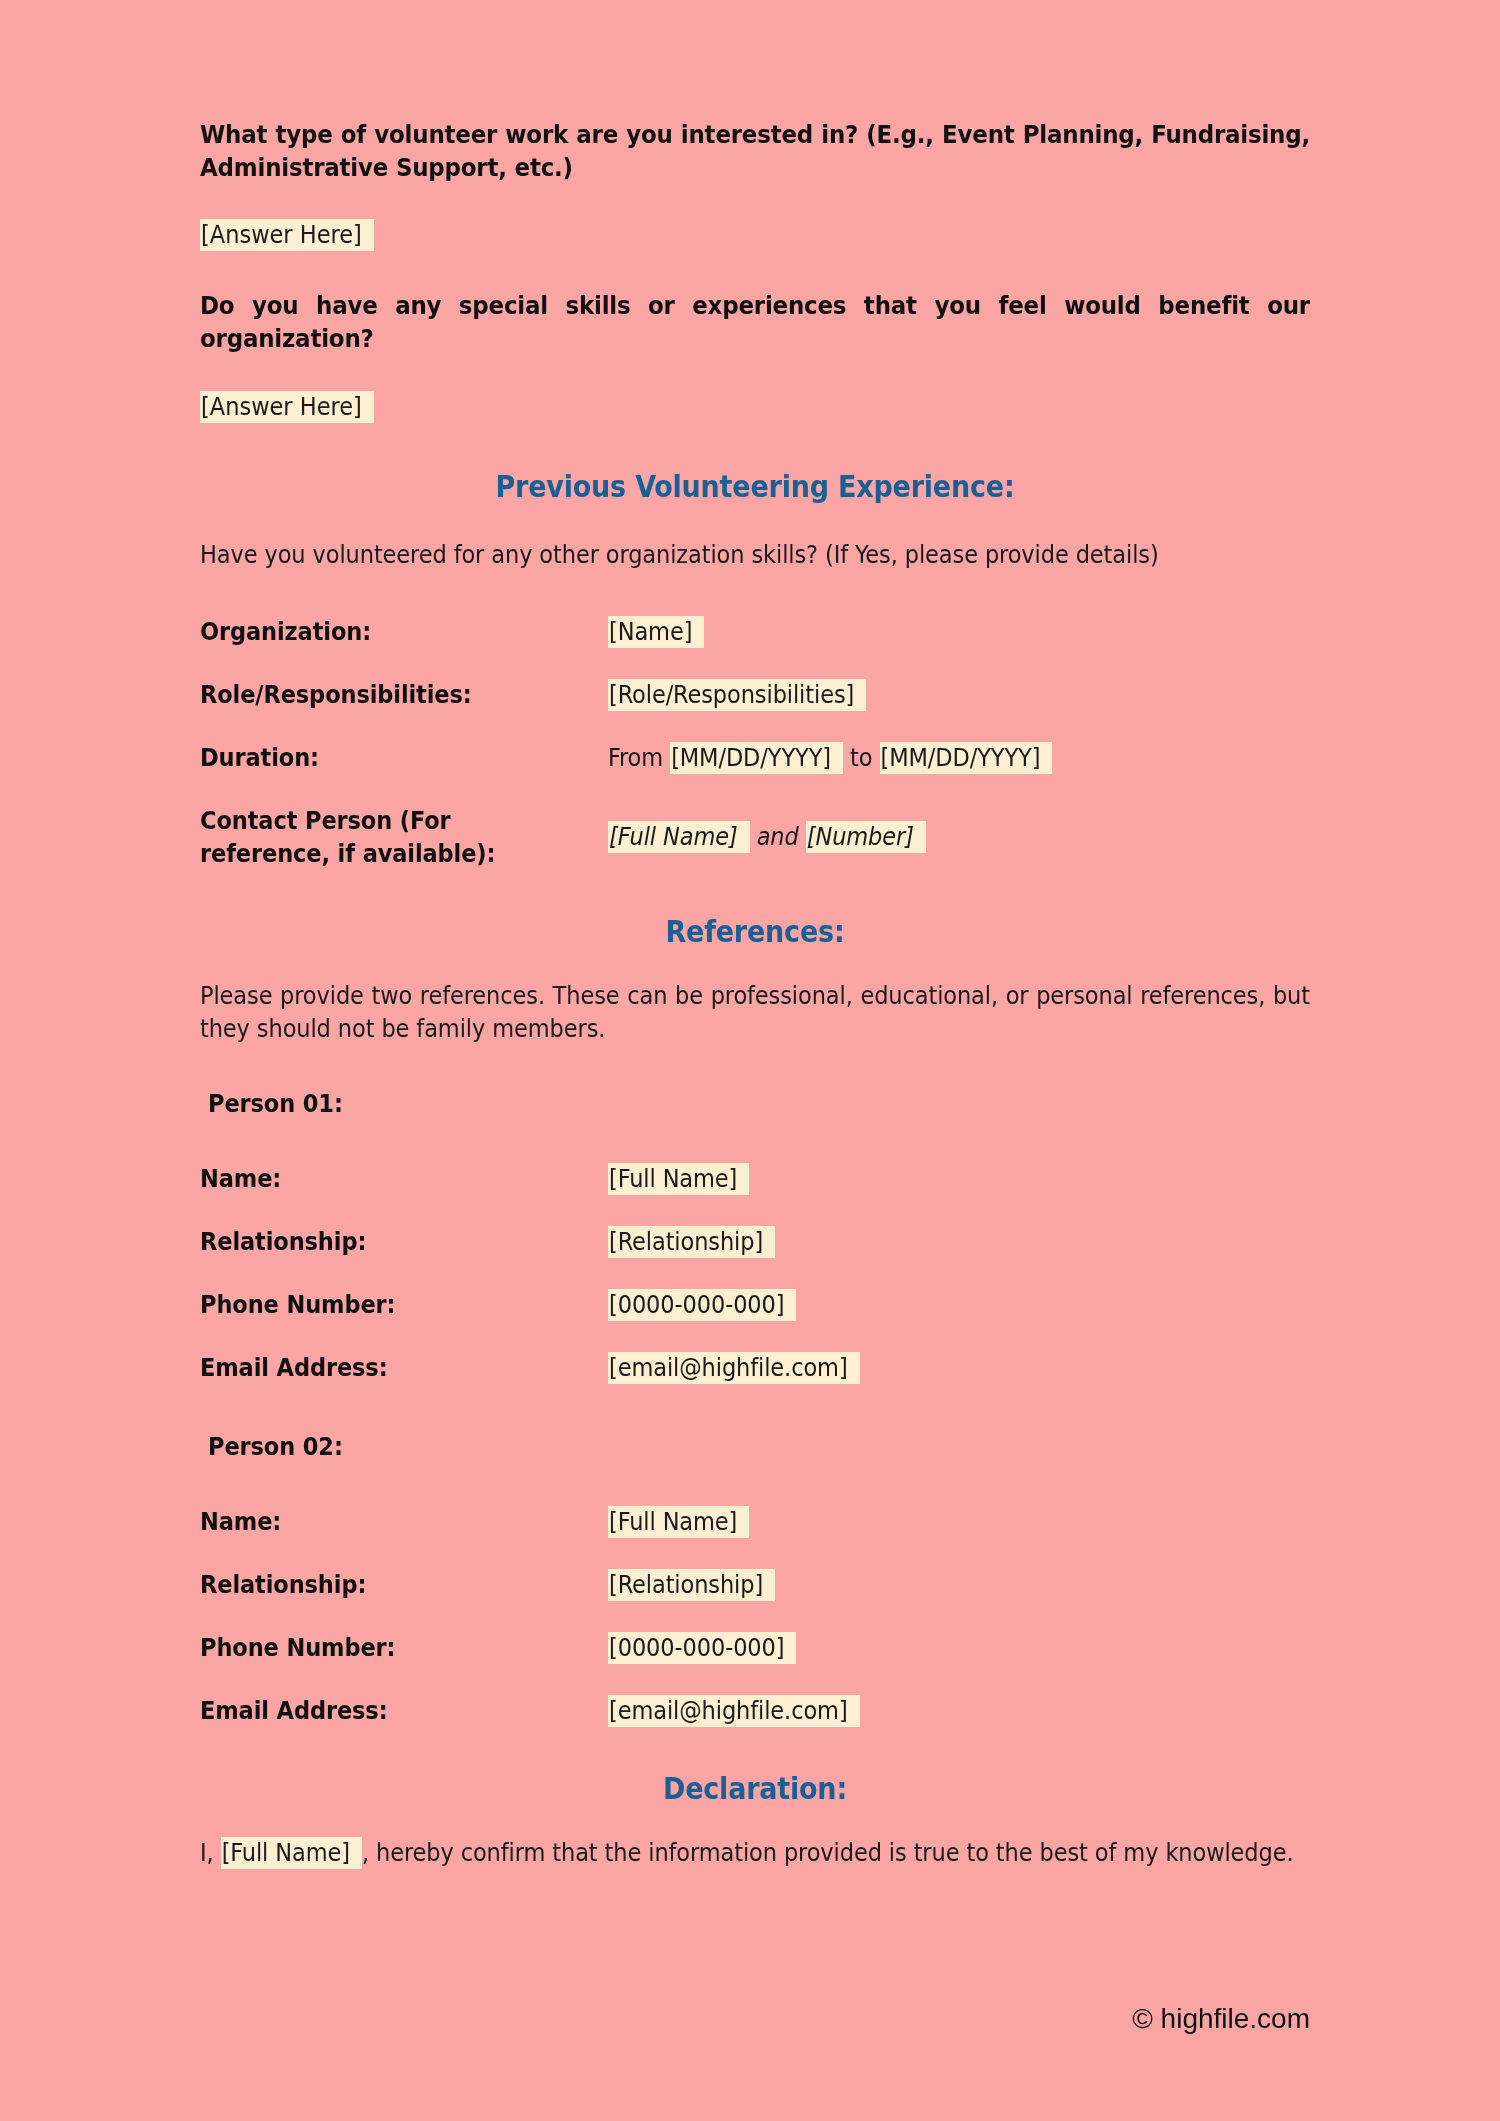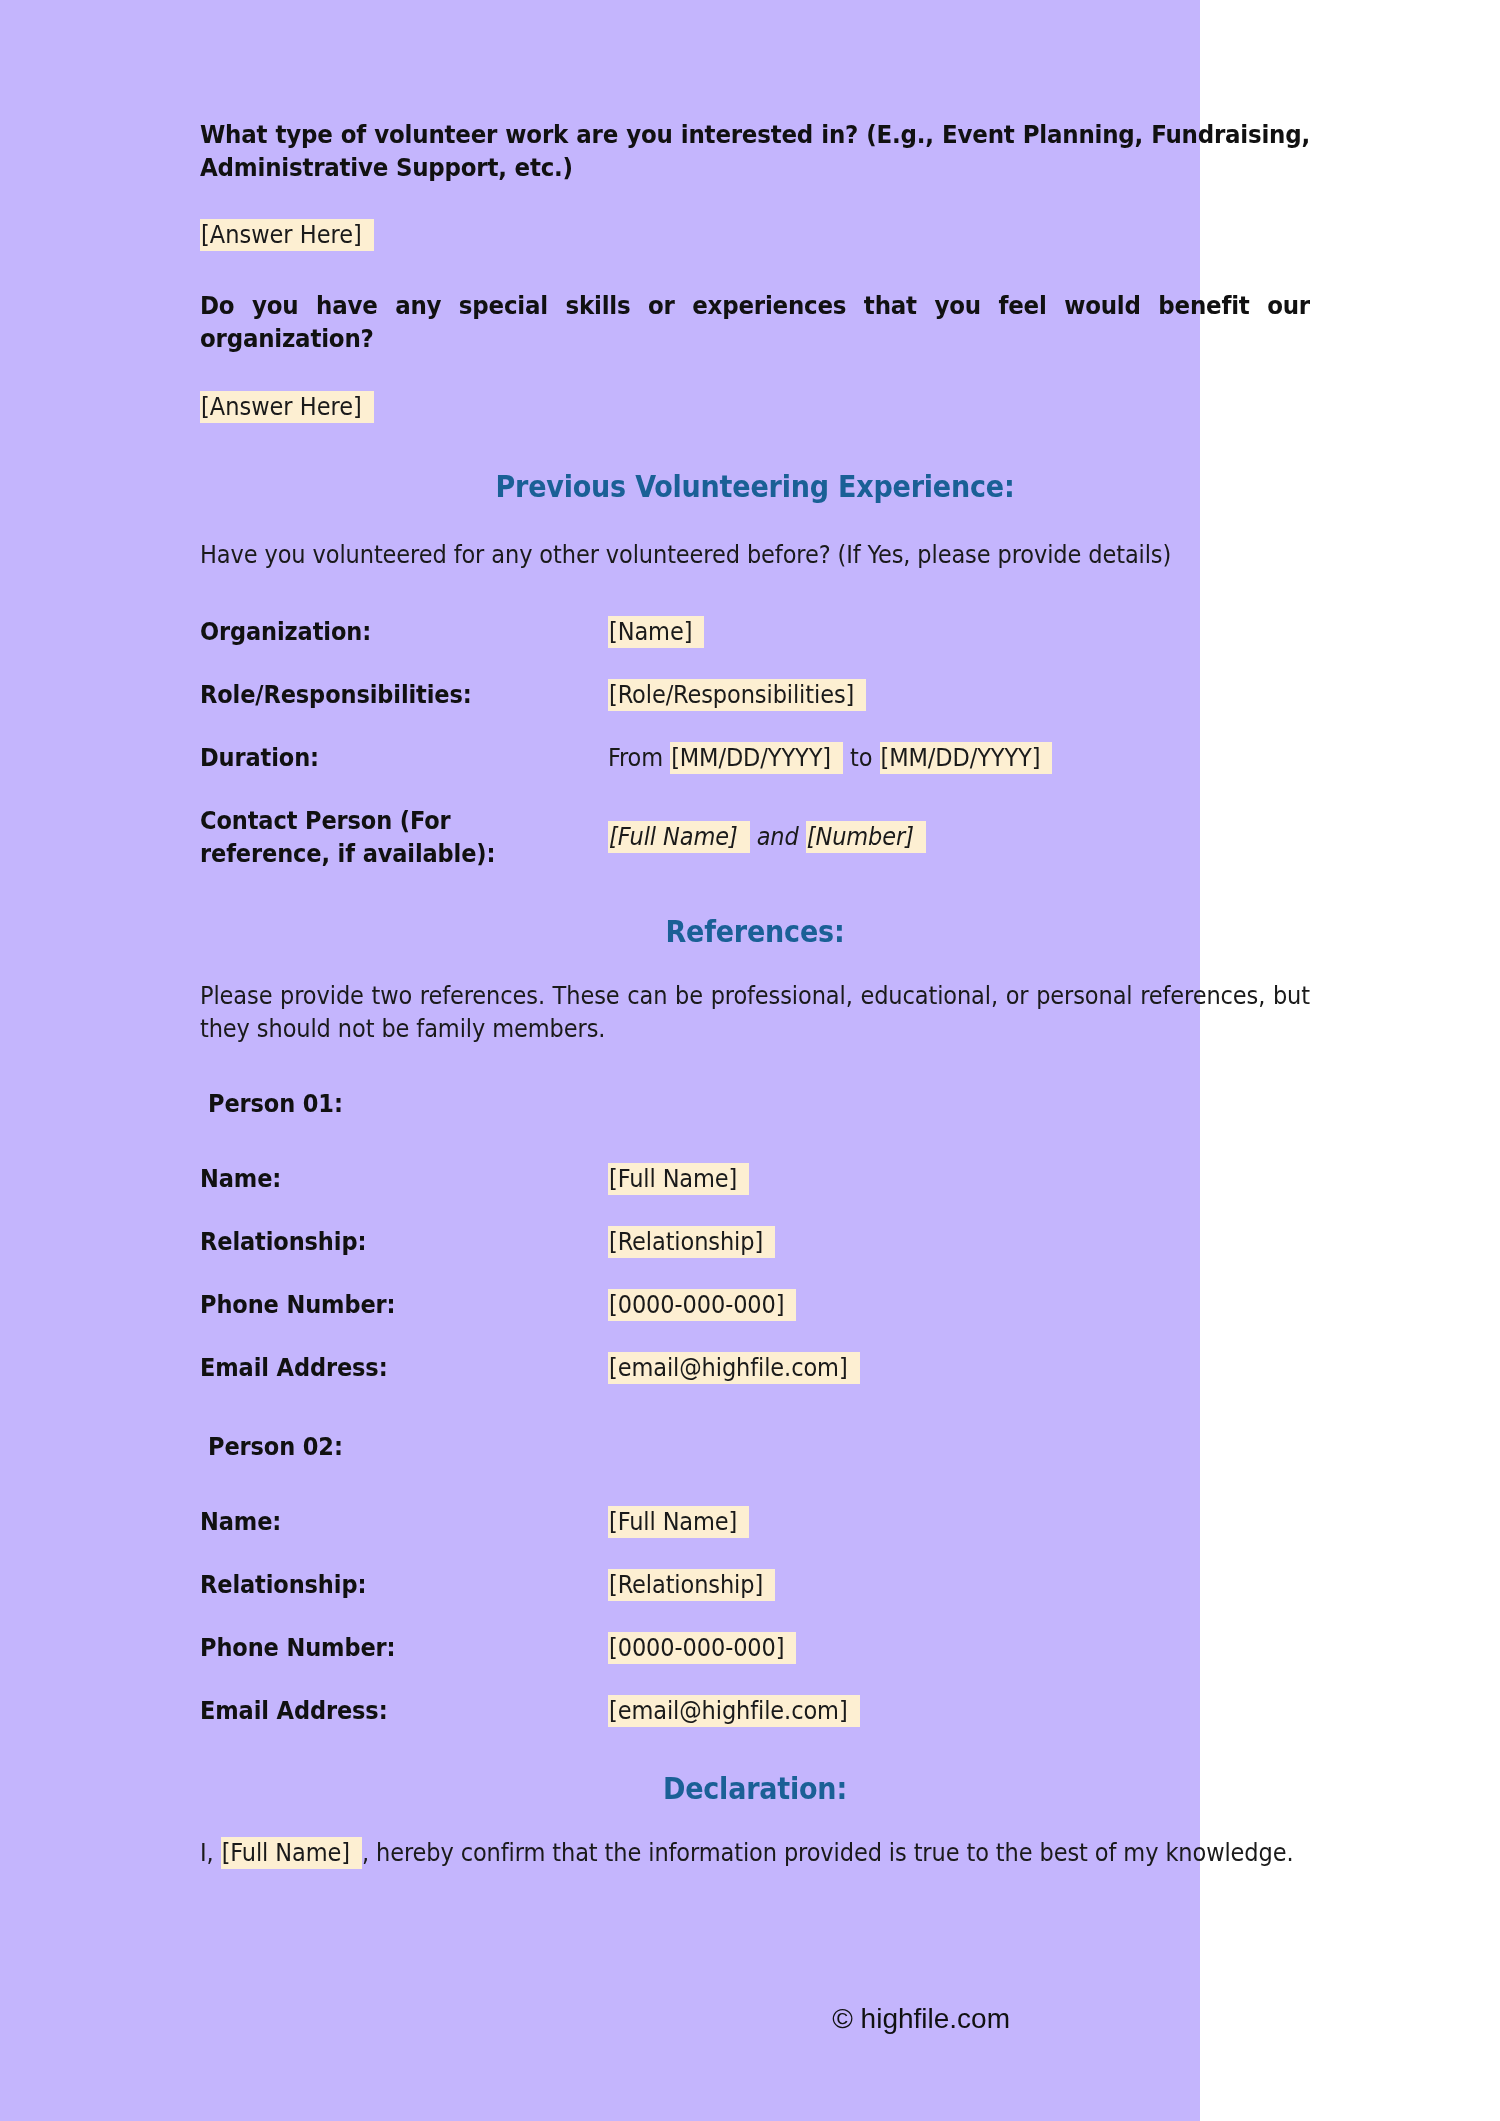--- a/index.html
+++ b/index.html
@@ -11,23 +11,23 @@
     width: 1500px;
     height: 2121px;
     font-family: "Liberation Sans", sans-serif;
     color: #000000;
     position: relative;
     overflow: hidden;
   }
 
   .page {
     position: relative;
-    width: 1200px;
+    width: 1500px;
     height: 2121px;
-    background: #c4b5fd;
+    background: #fca5a5;
     box-sizing: border-box;
     padding: 0;
   }
 
   .content {
     position: absolute;
     left: 200px;
     top: 118px;
     width: 1110px;
   }
@@ -153,21 +153,21 @@
     <div class="sp-40"></div>
 
     <p class="q-bold">Do you have any special skills or experiences that you feel would benefit our organization?</p>
     <div class="sp-36"></div>
     <p class="answer-line"><span class="hl">[Answer Here]</span></p>
 
     <div class="sp-48"></div>
 
     <h2 class="section">Previous Volunteering Experience:</h2>
     <div class="sp-34"></div>
-    <p class="para nojust">Have you volunteered for any other volunteered before? (If Yes, please provide details)</p>
+    <p class="para nojust">Have you volunteered for any other organization skills? (If Yes, please provide details)</p>
 
     <div class="sp-44"></div>
 
     <div class="field-row">
       <div class="field-label">Organization:</div>
       <div class="field-value"><span class="hl">[Name]</span></div>
     </div>
 
     <div class="sp-30"></div>
 

